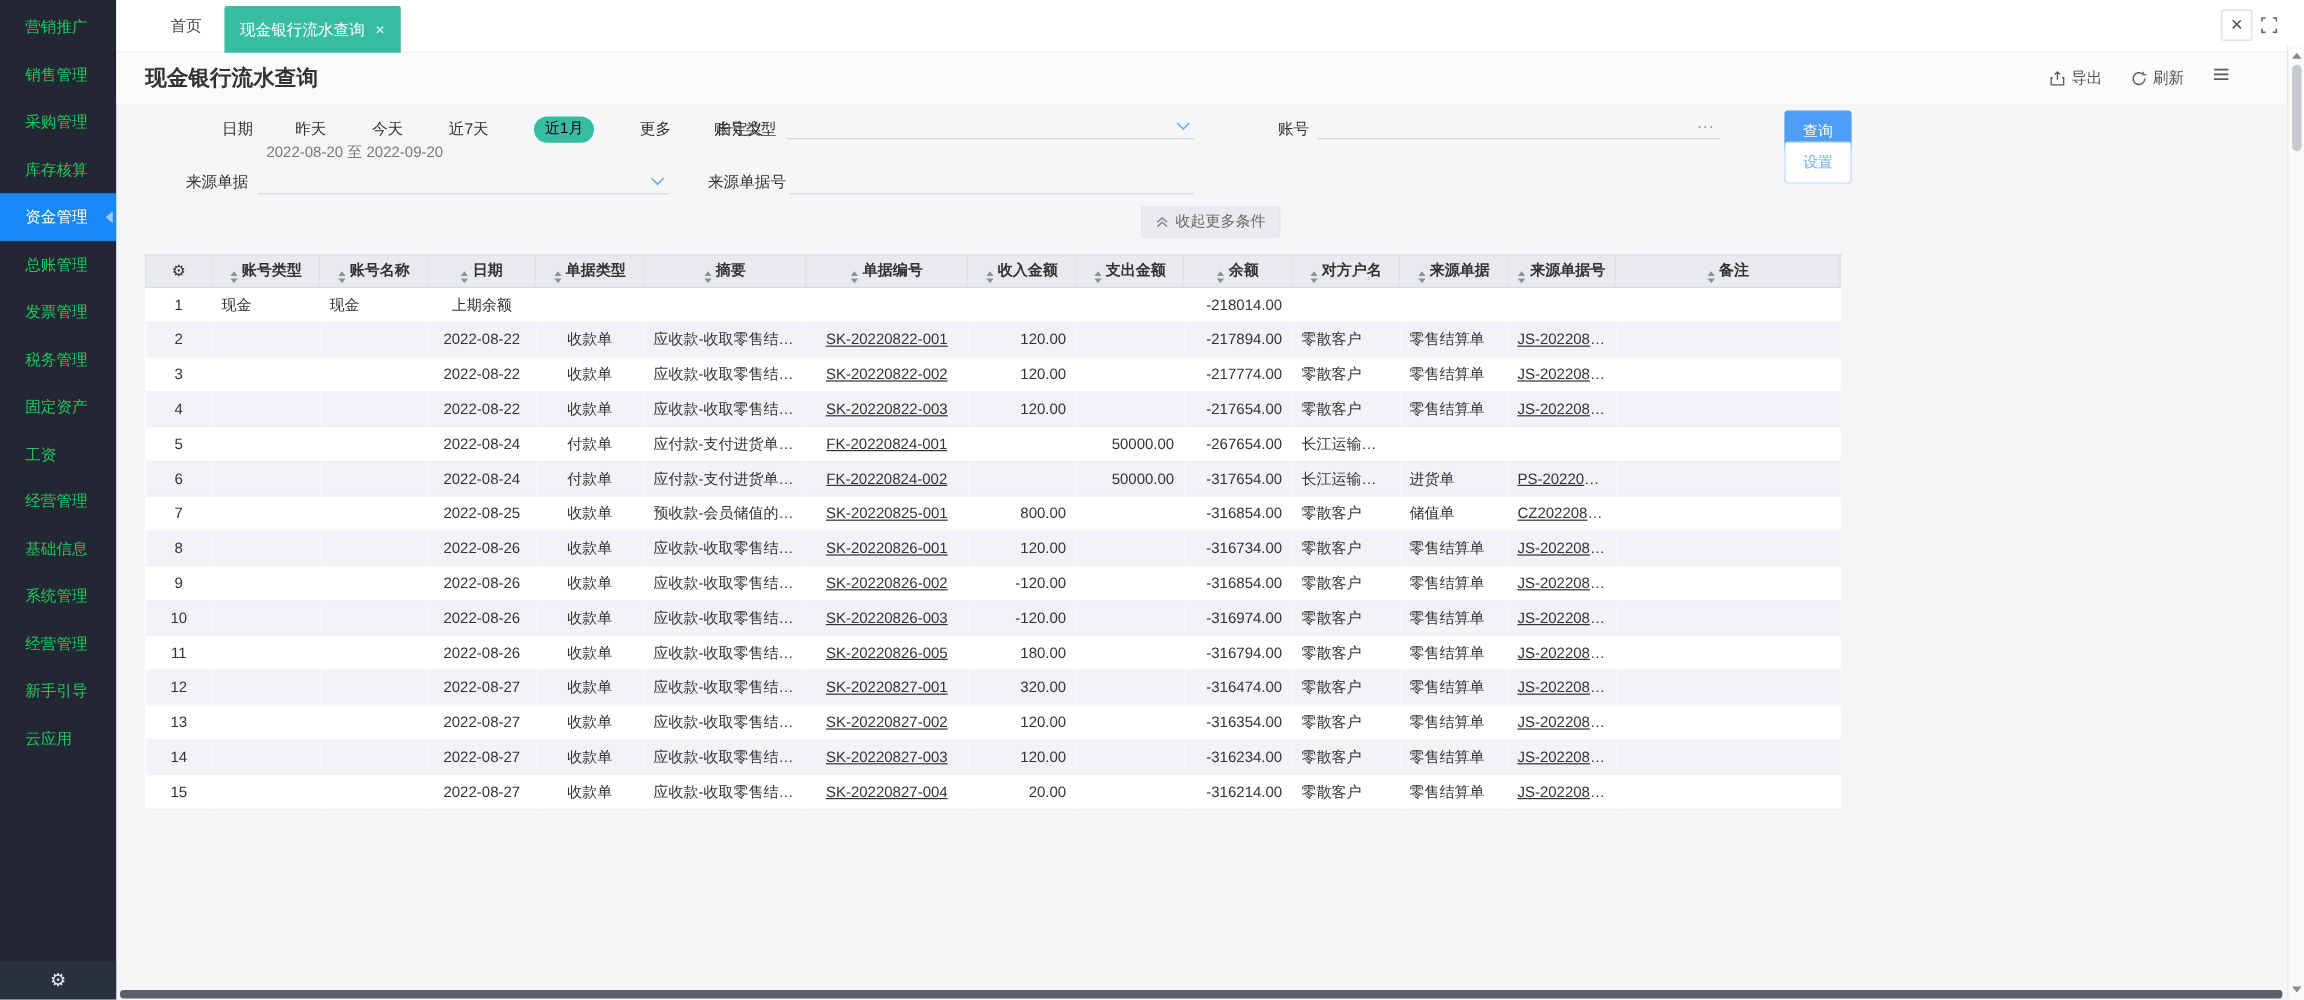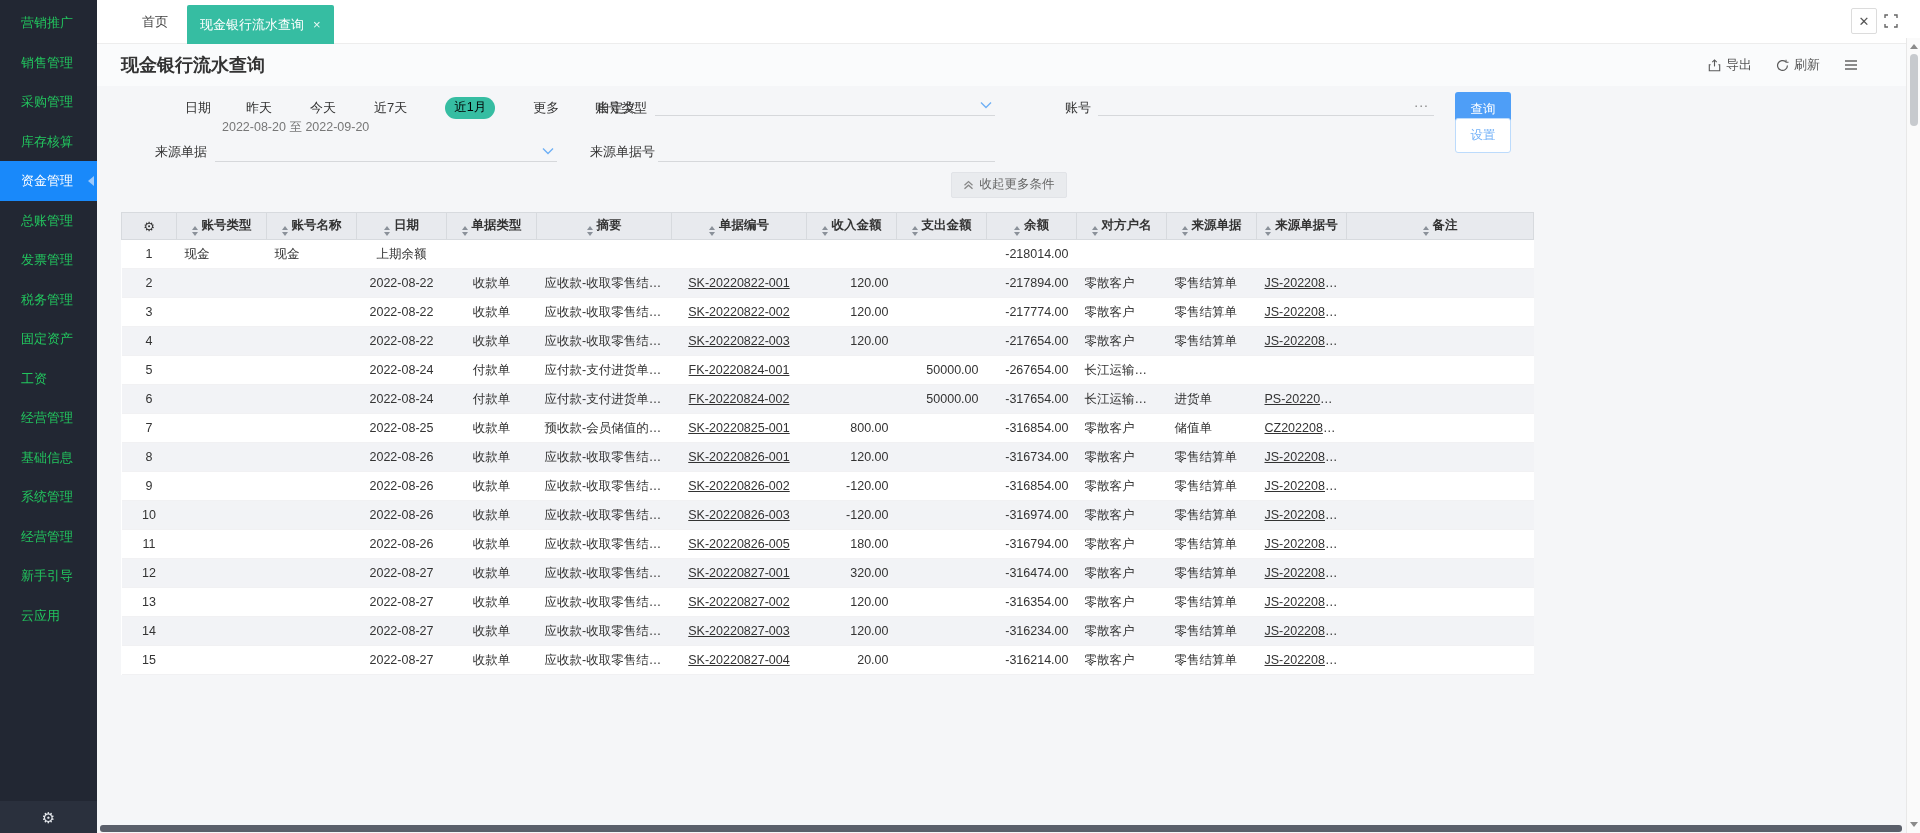--- a/index.html
+++ b/index.html
@@ -47,21 +47,21 @@
   .win-controls { position: absolute; right: 22px; top: 8px; display: flex; align-items: center; gap: 7px; }
   .win-close {
     width: 26px; height: 26px; border: 1px solid #dcdcdc; border-radius: 2px; background: #fff;
     display: flex; align-items: center; justify-content: center; color: #555; font-size: 13px; cursor: pointer;
   }
   .win-max { cursor: pointer; display: flex; align-items: center; }
 
   
   .page-header { height: 42px; background: #fafbfc; display: flex; align-items: center; padding: 0 24px; }
   .page-title { font-size: 18px; font-weight: bold; color: #333; }
-  .header-actions { margin-left: auto; display: flex; align-items: center; gap: 24px; color: #555; font-size: 13px; margin-right: 38px; }
+  .header-actions { margin-left: auto; display: flex; align-items: flex-start; gap: 24px; color: #555; font-size: 13px; margin-right: 38px; }
   .action { display: inline-flex; align-items: center; gap: 5px; cursor: pointer; }
 
   
   .filter-panel { position: relative; height: 112px; font-size: 13px; color: #333; }
   .f-label { position: absolute; white-space: nowrap; }
   .lbl-date { left: 88px; top: 13px; }
   .date-quick { position: absolute; left: 125px; top: 11px; display: flex; align-items: center; gap: 14px; }
   .date-opt { color: #333; cursor: pointer; font-size: 13px; margin-left: 24px; }
   .date-opt.active { background: #36bda2; color: #000000; padding: 2px 9px 3px; border-radius: 11px; font-size: 12.5px; }
   .date-range { position: absolute; left: 125px; top: 33px; color: #777; font-size: 12.5px; }
@@ -70,21 +70,21 @@
   .lbl-src-doc { left: 58px; top: 57px; }
   .lbl-src-doc-no { left: 493px; top: 57px; }
   .u-field { position: absolute; height: 23px; border-bottom: 1px solid #d6d8db; cursor: text; }
   .fld-acct-type { left: 558px; top: 7px; width: 340px; cursor: pointer; }
   .fld-acct { left: 1001px; top: 7px; width: 336px; }
   .fld-src-doc { left: 118px; top: 53px; width: 342px; cursor: pointer; }
   .fld-src-doc-no { left: 561px; top: 53px; width: 337px; }
   .fld-chevron { position: absolute; right: 3px; top: 8px; display: flex; }
   .fld-ellipsis { position: absolute; right: 5px; top: 1px; color: #8a8a8a; font-size: 14px; letter-spacing: 1px; cursor: pointer; }
   .btn { position: absolute; width: 56px; height: 35px; border-radius: 3px; font-size: 12.5px;
-         display: flex; align-items: center; justify-content: center; cursor: pointer; border: none; }
+         display: flex; align-items: center; justify-content: center; cursor: pointer; border: none; margin-left: 32px; }
   .btn-query { left: 1358px; top: 6px; background: #4e9ef7; color: #fff; }
   .btn-settings { left: 1358px; top: 32px; background: #fff; border: 1px solid #bcdbfc; color: #74b2f8; }
   .collapse-pill {
     position: absolute; left: 50%; transform: translateX(-50%); top: 86px;
     background: #e9ebee; border: 1px solid #e1e3e7; border-radius: 2px;
     padding: 3px 11px 4px; color: #666; font-size: 12.5px;
     display: flex; align-items: center; gap: 6px; cursor: pointer; white-space: nowrap;
   }
 
   

